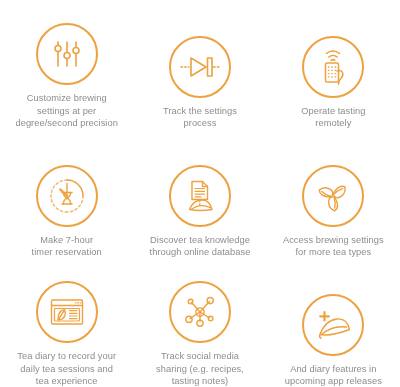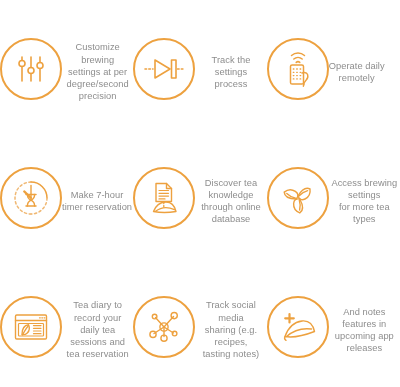--- a/index.html
+++ b/index.html
@@ -15,23 +15,23 @@
   }
   .feature-grid {
     display: grid;
     grid-template-columns: repeat(3, 1fr);
     grid-template-rows: repeat(3, 129px);
     width: 400px;
     height: 387px;
   }
   .feature-cell {
     display: flex;
-    flex-direction: row;
+    flex-direction: column;
     align-items: center;
-    justify-content: flex-start;
+    justify-content: flex-end;
     padding-top: 8px;
     box-sizing: border-box;
   }
   .icon-badge {
     width: 62px;
     height: 62px;
     border-radius: 50%;
     border: 2px solid #eda13f;
     display: flex;
     align-items: center;
@@ -108,21 +108,21 @@
           <line x1="18.7" y1="27.6" x2="19.3" y2="27.6"></line>
           <line x1="22.1" y1="27.6" x2="22.7" y2="27.6"></line>
           <line x1="15.3" y1="30.9" x2="15.9" y2="30.9"></line>
           <line x1="18.7" y1="30.9" x2="19.3" y2="30.9"></line>
           <line x1="22.1" y1="30.9" x2="22.7" y2="30.9"></line>
         </g>
         <path d="M24 25 q4.5 -1.4 5.6 1.6 q1 3 -1.4 5.5 q-2.2 2.3 -2.4 4.9" stroke-width="1.4"></path>
         <path d="M25.6 36 l-0.2 2.2" stroke-width="1.4"></path>
       </svg>
     </div>
-    <div class="feature-caption">Operate daily
+    <div class="feature-caption">Operate tasting
 remotely</div>
   </div>
 
   <div class="feature-cell">
     <div class="icon-badge">
       <svg width="42" height="42" viewBox="0 0 42 42" fill="none" stroke="#eda13f" stroke-width="1.5" stroke-linecap="round">
         <path d="M21 5 A16 16 0 0 0 21 37" stroke="#f0b873" stroke-dasharray="2.2 2.6"></path>
         <path d="M21 5 A16 16 0 0 1 37 21" stroke="#eda13f"></path>
         <path d="M37 21 A16 16 0 0 1 21 37" stroke="#f0b873" stroke-dasharray="2.2 2.6"></path>
         <line x1="21" y1="8.5" x2="21" y2="21" stroke-width="1.4"></line>
@@ -194,21 +194,21 @@
         <g stroke-width="1.2">
           <line x1="23.5" y1="18.6" x2="31" y2="18.6"></line>
           <line x1="23.5" y1="21.3" x2="31" y2="21.3"></line>
           <line x1="23.5" y1="24" x2="31" y2="24"></line>
           <line x1="23.5" y1="26.7" x2="31" y2="26.7"></line>
         </g>
       </svg>
     </div>
     <div class="feature-caption">Tea diary to record your
 daily tea sessions and
-tea reservation</div>
+tea experience</div>
   </div>
 
   <div class="feature-cell">
     <div class="icon-badge">
       <svg width="42" height="42" viewBox="0 0 42 42" fill="none" stroke="#eda13f" stroke-width="1.4" stroke-linecap="round">
         <line x1="21" y1="21" x2="12.5" y2="11.5"></line>
         <line x1="21" y1="21" x2="30.5" y2="10.5"></line>
         <line x1="21" y1="21" x2="11" y2="27.5"></line>
         <line x1="21" y1="21" x2="21" y2="30.5"></line>
         <line x1="21" y1="21" x2="30.5" y2="27"></line>
@@ -228,17 +228,17 @@
   <div class="feature-cell">
     <div class="icon-badge">
       <svg width="42" height="42" viewBox="0 0 42 42" fill="none" stroke="#eda13f" stroke-width="1.4" stroke-linecap="round" stroke-linejoin="round">
         <line x1="12.5" y1="8" x2="12.5" y2="16.5" stroke-width="2.2"></line>
         <line x1="8.2" y1="12.3" x2="16.8" y2="12.3" stroke-width="2.2"></line>
         <path d="M8 30.5 q5 -14 17 -15.5 q10 -1 12.5 10.5 q-18 7 -29.5 5z"></path>
         <path d="M9.5 30.6 q10.5 -9.5 25 -7.6"></path>
         <path d="M8 30.5 q-1.2 2.5 1 3.8"></path>
       </svg>
     </div>
-    <div class="feature-caption">And notes features in
+    <div class="feature-caption">And diary features in
 upcoming app releases</div>
   </div>
 
 </div>
 
 </body></html>

